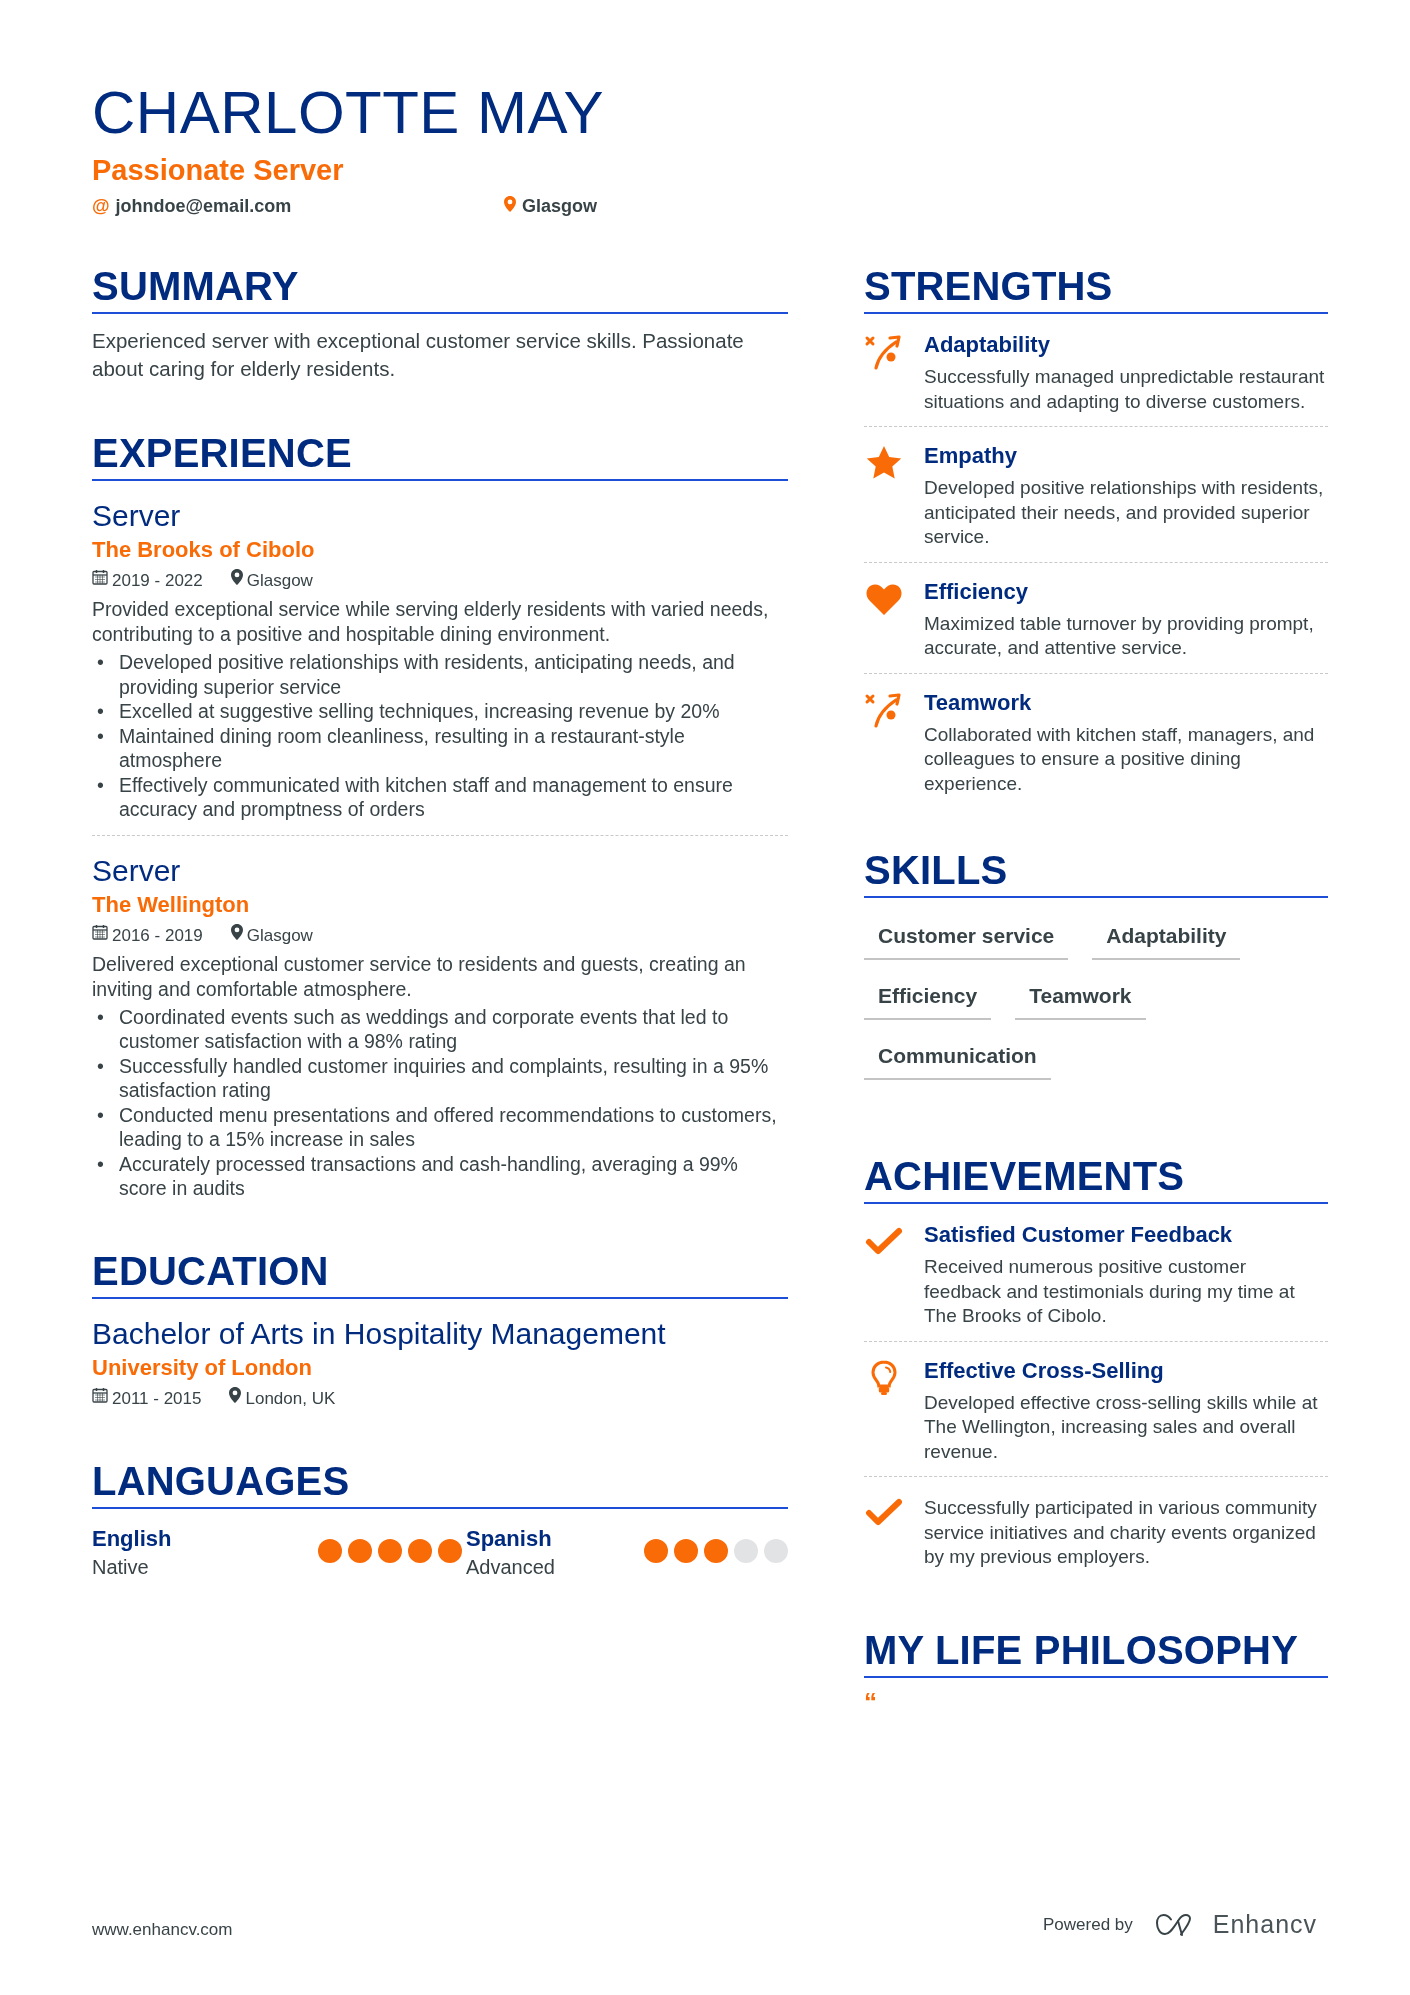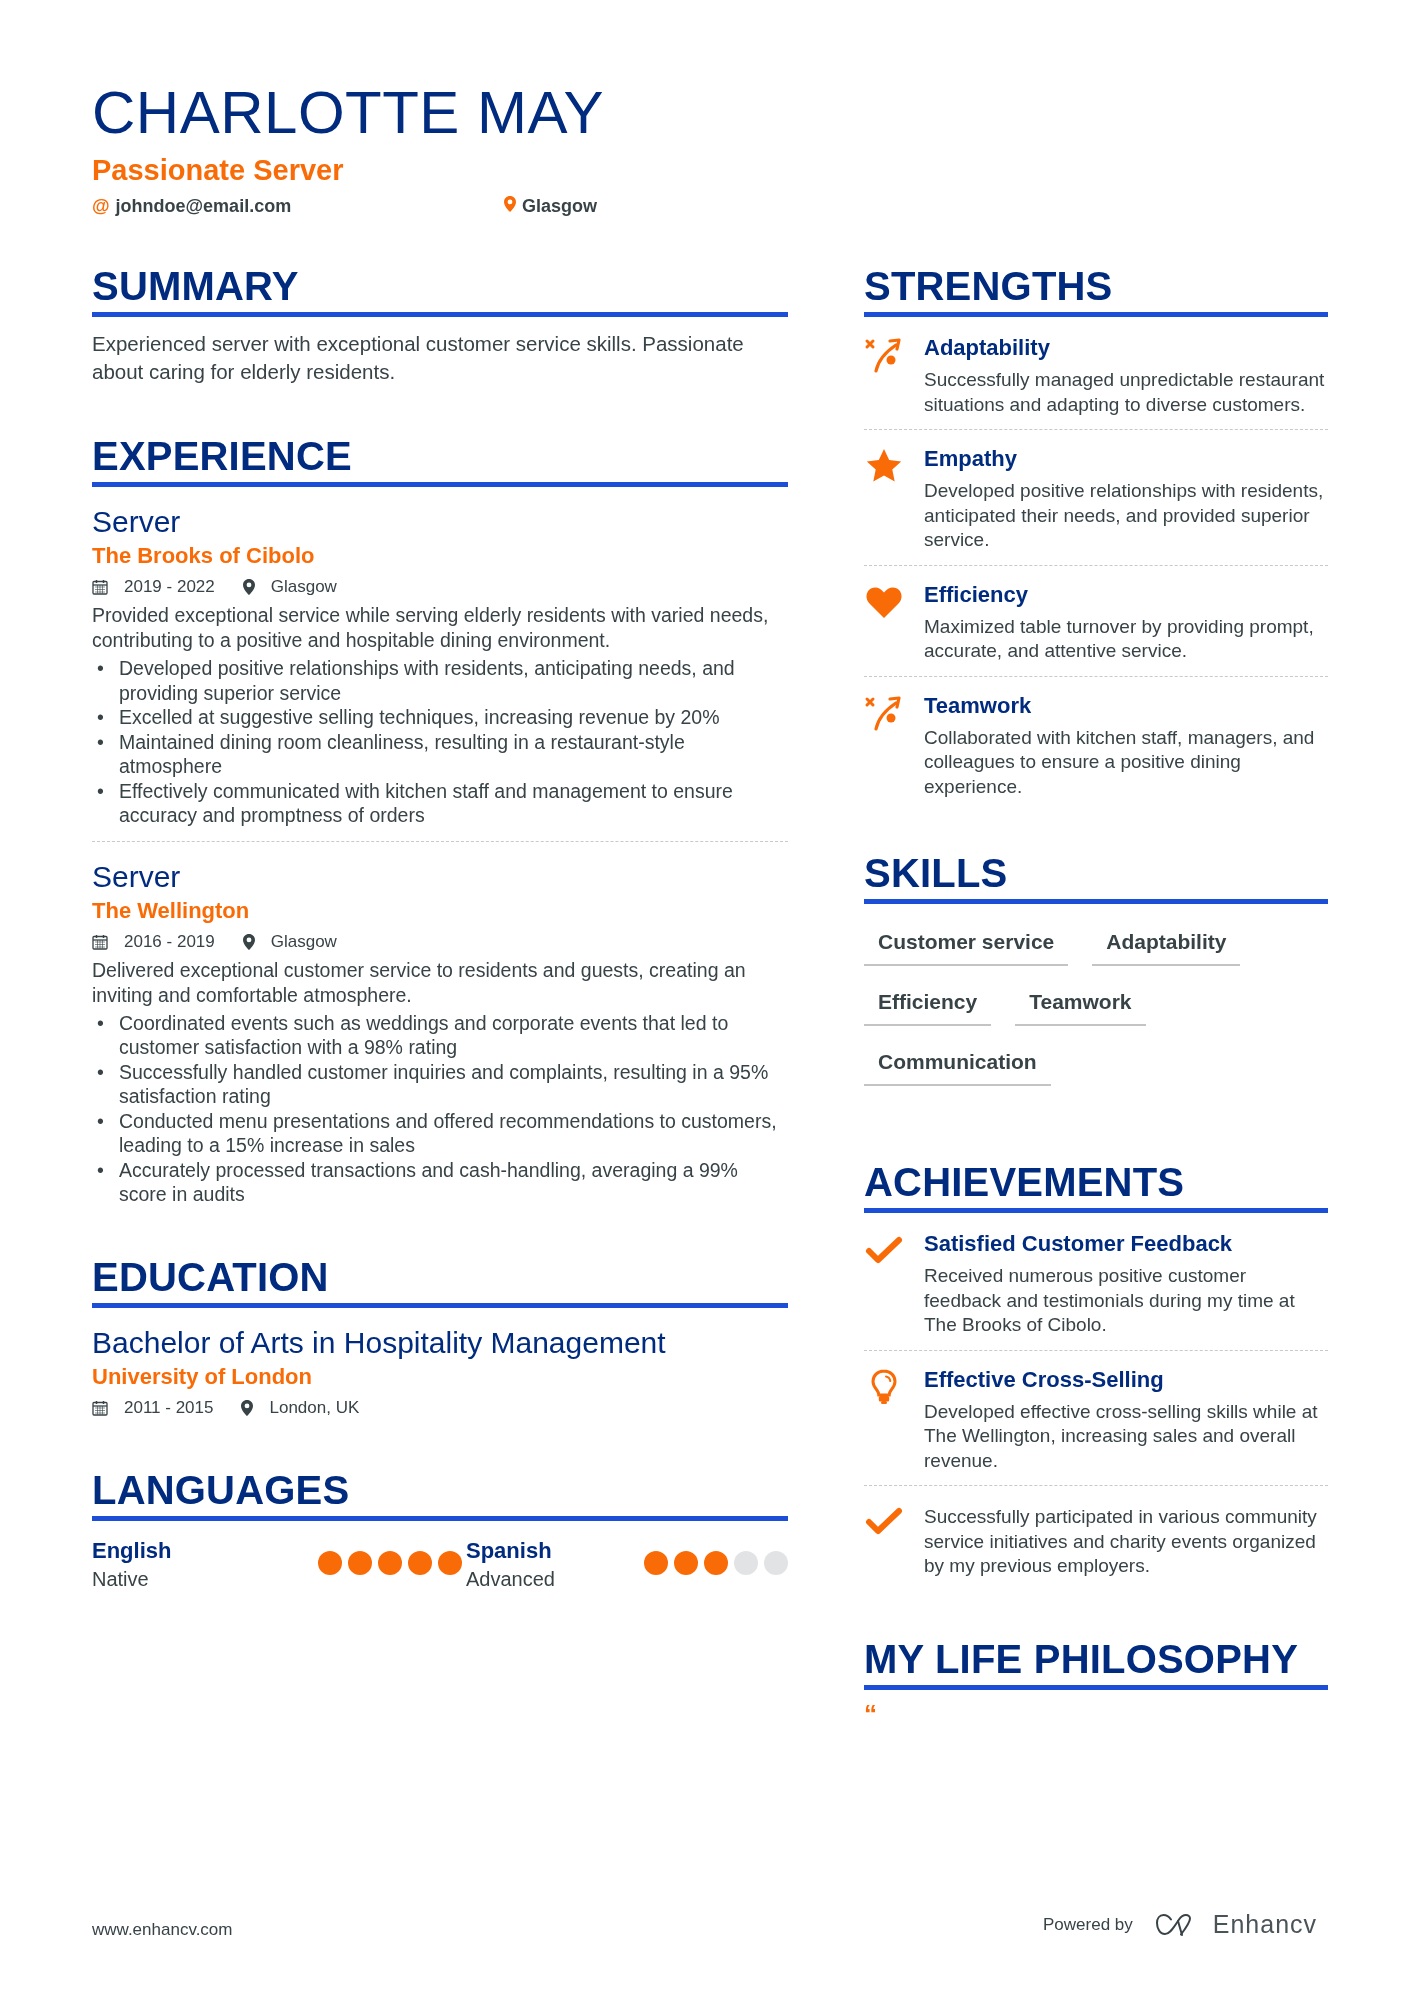--- a/index.html
+++ b/index.html
@@ -11,29 +11,29 @@
   
   .name { position: absolute; left: 92px; top: 78px; font-size: 60px; font-weight: 400; color: #002b7f; letter-spacing: 0.5px; line-height: 70px; }
   .title { position: absolute; left: 92px; top: 152px; font-size: 29px; font-weight: 700; color: #f96b07; line-height: 36px; }
   .contact { position: absolute; top: 195px; font-size: 18px; font-weight: 700; color: #384347; display: flex; align-items: center; gap: 6px; line-height: 22px; }
   .contact .ico { color: #f96b07; font-size: 18px; }
 
   
   .col-left { position: absolute; left: 92px; top: 262px; width: 696px; }
   .col-right { position: absolute; left: 864px; top: 262px; width: 464px; }
 
-  .section-title { font-size: 40px; font-weight: 700; color: #002b7f; line-height: 48px; border-bottom: 5px solid #1d4ed8; padding-bottom: 2px; letter-spacing: 0.2px; }
+  .section-title { font-size: 40px; font-weight: 700; color: #002b7f; line-height: 48px; border-bottom: 2px solid #1d4ed8; padding-bottom: 2px; letter-spacing: 0.2px; }
 
   .para { font-size: 20.5px; line-height: 28px; color: #384347; }
 
   
   .job-title { font-size: 30px; color: #002b7f; line-height: 38px; }
   .company { font-size: 22px; font-weight: 700; color: #f96b07; line-height: 30px; }
   .meta { display: flex; gap: 28px; font-size: 17px; color: #384347; line-height: 24px; margin: 4px 0 4px; }
-  .meta span { display: inline-flex; align-items: center; gap: 16px; }
+  .meta span { display: inline-flex; gap: 4px; }
   .meta svg { width: 16px; height: 16px; }
   .desc { font-size: 19.5px; line-height: 25px; color: #384347; }
   ul.bullets { list-style: none; margin-top: 3px; }
   ul.bullets li { position: relative; padding-left: 27px; font-size: 19.5px; line-height: 24.5px; color: #384347; }
   ul.bullets li::before { content: "•"; position: absolute; left: 5px; top: 0; color: #384347; }
   .dash { border-top: 1px dashed #c9c9c9; }
 
   
   .langs { display: flex; margin-top: 16px; }
   .lang { width: 374px; display: flex; justify-content: space-between; padding-right: 4px; }

